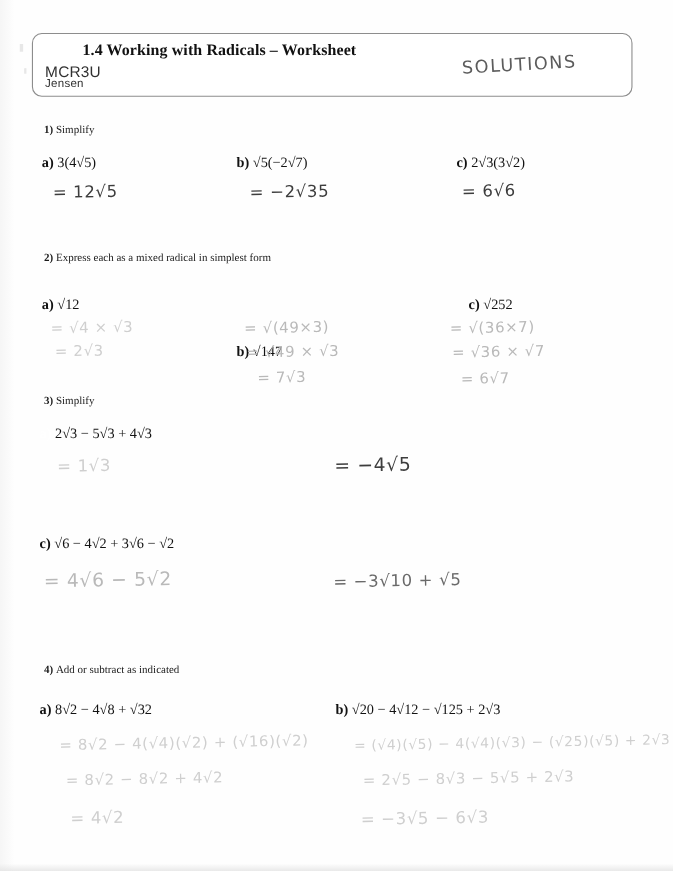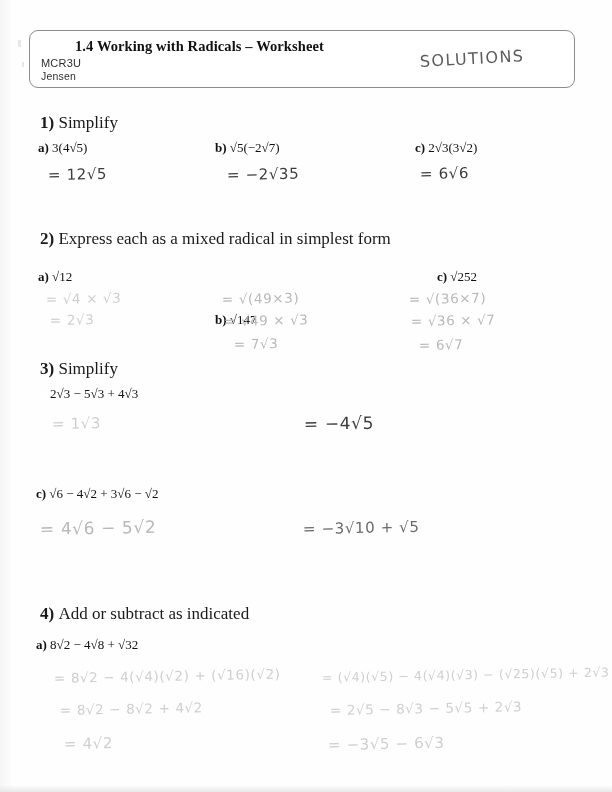--- a/index.html
+++ b/index.html
@@ -61,21 +61,21 @@
     font-size: 14.5px;
     font-weight: bold;
     letter-spacing: .1px;
     white-space: nowrap;
     margin-left: 34px;
   }
   .doc-course {
     position: absolute;
     left: 41px;
     top: 57px;
-    font-size: 11px;
+    font-size: 14px;
     font-family: "Liberation Sans", sans-serif;
     color: #303030;
     letter-spacing: .2px;
   }
   .doc-teacher {
     position: absolute;
     left: 41px;
     top: 70px;
     font-size: 10.5px;
     font-family: "Liberation Sans", sans-serif;
@@ -109,21 +109,21 @@
     color: #5c5c5c;
     letter-spacing: 1.4px;
     transform: rotate(-3.2deg);
     transform-origin: left center;
     white-space: nowrap;
   }
 
   
   .q-heading {
     position: absolute;
-    font-size: 17px;
+    font-size: 10px;
     font-weight: bold;
     font-family: "Liberation Serif", serif;
     color: #1a1a1a;
     white-space: nowrap;
   }
   .q-heading .plain { font-weight: normal; }
   .q-part {
     position: absolute;
     font-size: 13px;
     font-family: "Liberation Serif", serif;
@@ -185,21 +185,21 @@
   <div class="hw vfaint sm" style="position:absolute;left:50px;top:312px;">= 2√3</div>
 
   <div class="q-part" style="left:215px;top:269px;margin-top:43px;">
     <span class="lbl">b)</span>
     <span>√147</span>
   </div>
   <div class="hw faint sm" style="position:absolute;left:222px;top:291px;">= √(49×3)</div>
   <div class="hw faint sm" style="position:absolute;left:224px;top:313px;">= √49 × √3</div>
   <div class="hw faint sm" style="position:absolute;left:234px;top:336px;">= 7√3</div>
 
-  <div class="q-part" style="left:437px;top:269px;">
+  <div class="q-part" style="left:426px;top:269px;">
     <span class="lbl">c)</span>
     <span>√252</span>
   </div>
   <div class="hw faint sm" style="position:absolute;left:409px;top:291px;">= √(36×7)</div>
   <div class="hw faint sm" style="position:absolute;left:411px;top:313px;">= √36 × √7</div>
   <div class="hw faint sm" style="position:absolute;left:419px;top:337px;">= 6√7</div>
 
   <div class="q-heading" style="left:40px;top:359px;">
     <span>3)</span>
     <span class="plain">Simplify</span>
@@ -227,17 +227,21 @@
   </div>
 
   <div class="q-part" style="left:36px;top:637px;">
     <span class="lbl">a)</span>
     <span>8√2 − 4√8 + √32</span>
   </div>
   <div class="hw vfaint sm" style="position:absolute;left:54px;top:670px;">= 8√2 − 4(√4)(√2) + (√16)(√2)</div>
   <div class="hw vfaint sm" style="position:absolute;left:60px;top:702px;">= 8√2 − 8√2 + 4√2</div>
   <div class="hw vfaint" style="position:absolute;left:64px;top:735px;">= 4√2</div>
 
+  <div class="q-part" style="left:305px;top:637px;">
+    <span class="lbl">b)</span>
+    <span>√20 − 4√12 − √125 + 2√3</span>
+  </div>
   <div class="hw vfaint sm" style="position:absolute;left:322px;top:670px;font-size:12.5px;">= (√4)(√5) − 4(√4)(√3) − (√25)(√5) + 2√3</div>
   <div class="hw vfaint sm" style="position:absolute;left:330px;top:702px;">= 2√5 − 8√3 − 5√5 + 2√3</div>
   <div class="hw vfaint" style="position:absolute;left:328px;top:736px;">= −3√5 − 6√3</div>
 
 </div>
 
 </body></html>

